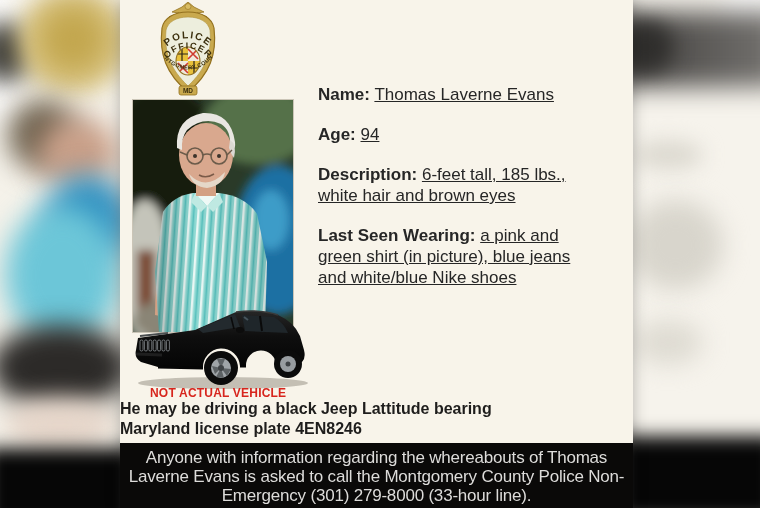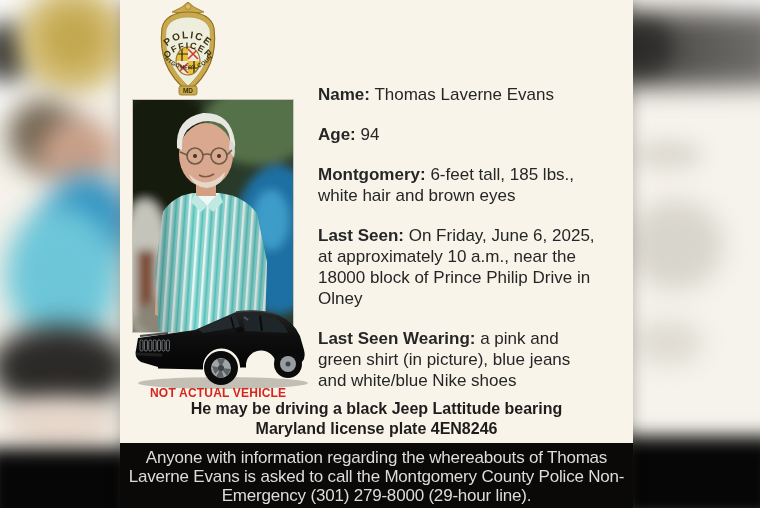--- a/index.html
+++ b/index.html
@@ -33,28 +33,28 @@
           background:var(--poster-bg,#f8f4ea);box-shadow:0 0 14px rgba(0,0,0,.28);}
   .alert-banner{position:absolute;left:0;top:24px;width:513px;height:48px;
           background:var(--banner,#3b3a38);}
   .alert-title{display:block;text-align:center;padding-left:74px;line-height:48px;
           font-size:29px;font-weight:bold;letter-spacing:2.5px;color:#fafafa;}
   .badge-box{position:absolute;left:18px;top:2px;width:100px;height:96px;}
   
   .info-col{position:absolute;left:198px;top:84px;width:302px;color:var(--body-text,#262626);}
   .info-col p{margin:0 0 19px 0;font-size:17px;line-height:21px;}
   .info-col b{font-weight:bold;text-align:right;}
-  .info-col .val{white-space:pre-line;}
+  .info-col .val{white-space:pre-line;text-decoration:underline;}
   
   .person-photo{position:absolute;left:13px;top:100px;width:160px;height:232px;
           outline:1px solid rgba(120,110,90,.35);}
   .vehicle-photo{position:absolute;left:8px;top:300px;width:185px;height:90px;}
   .not-actual{position:absolute;left:30px;top:386px;width:150px;font-size:12px;font-weight:bold;
           letter-spacing:.2px;color:var(--alert-red,#d7251d);}
-  .vehicle-note{position:absolute;left:0;top:399px;width:513px;text-align:center;
+  .vehicle-note{position:absolute;left:0;top:399px;width:513px;text-align:left;
           font-size:16px;line-height:20px;font-weight:bold;color:#1e1d1c;}
   .hotline{position:absolute;left:0;top:443px;width:513px;height:65px;
           background:var(--hotline-bg,#0a0908);color:var(--hotline-text,#dddcda);
           text-align:center;font-size:17px;line-height:19px;padding-top:5px;box-sizing:border-box;
           letter-spacing:-0.2px;}
 </style>
 </head>
 <body>
 
 <div class="stage">
@@ -237,36 +237,32 @@
 
         <path d="M30,67 L75,68 M112,66 L118,66" stroke="#050505" stroke-width="3"></path>
       </svg>
     </div>
 
     <div class="not-actual">NOT ACTUAL VEHICLE</div>
 
     <div class="info-col">
       <p><b>Name:</b> <span class="val">Thomas Laverne Evans</span></p>
       <p><b>Age:</b> <span class="val">94</span></p>
-      <p><b>Montgomery:</b> <span class="val">6-feet tall, 185 lbs.,
+      <p><b>Description:</b> <span class="val">6-feet tall, 185 lbs.,
 white hair and brown eyes</span></p>
-      <p><b>Last Seen:</b> <span class="val">On Friday, June 6, 2025,
-at approximately 10 a.m., near the
-18000 block of Prince Philip Drive in
-Olney</span></p>
       <p><b>Last Seen Wearing:</b> <span class="val">a pink and
 green shirt (in picture), blue jeans
 and white/blue Nike shoes</span></p>
     </div>
 
     <div class="vehicle-note">
       <div>He may be driving a black Jeep Lattitude bearing</div>
       <div>Maryland license plate 4EN8246</div>
     </div>
 
     <div class="hotline">
       <div>Anyone with information regarding the whereabouts of Thomas</div>
       <div>Laverne Evans is asked to call the Montgomery County Police Non-</div>
-      <div>Emergency (301) 279-8000 (29-hour line).</div>
+      <div>Emergency (301) 279-8000 (33-hour line).</div>
     </div>
 
   </div>
 </div>
 
 </body></html>

